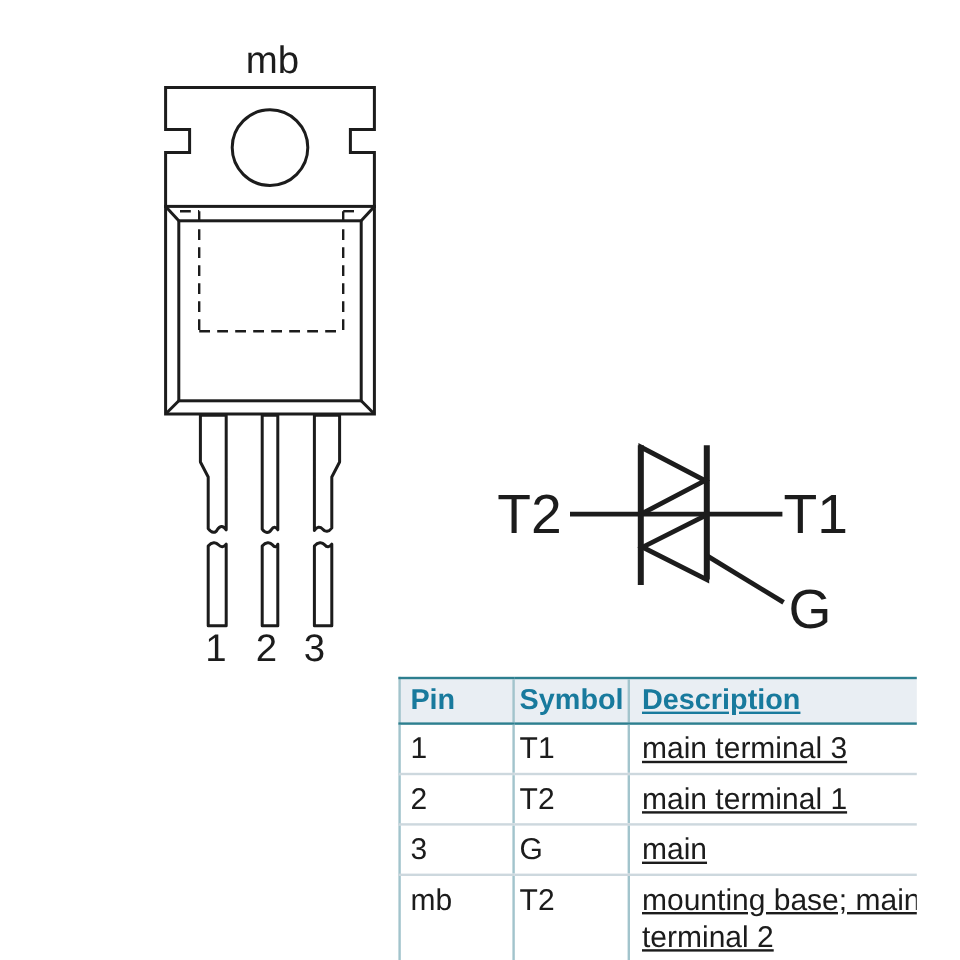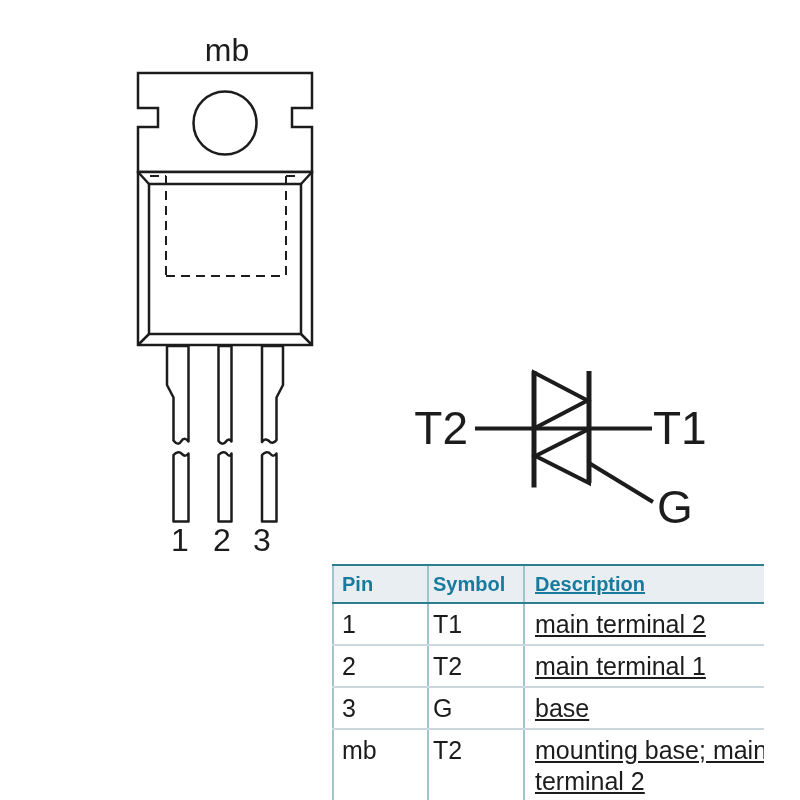--- a/index.html
+++ b/index.html
@@ -10,21 +10,21 @@
   .lbl{position:absolute;color:#1c1c1c;white-space:nowrap;}
   .lbl-mb{left:196px;top:34px;width:62px;font-size:32px;line-height:32px;text-align:center;}
   .pin-num{top:524px;width:40px;font-size:32px;line-height:32px;text-align:center;position:absolute;color:#1c1c1c;}
   .pin-num.p1{left:160px;} .pin-num.p2{left:202px;} .pin-num.p3{left:242px;}
   .lbl-t2{left:398px;top:405px;width:70px;font-size:46px;line-height:46px;text-align:right;}
   .lbl-t1{left:653px;top:405px;font-size:46px;line-height:46px;}
   .lbl-g{left:657px;top:484px;font-size:46px;line-height:46px;}
 
   table.pin-table{position:absolute;left:332px;top:564px;width:465px;border-collapse:collapse;table-layout:fixed;}
   .pin-table th,.pin-table td{border-left:2px solid #a2c4cc;text-align:left;font-weight:normal;}
-  .pin-table th{background:#e9eef3;color:#187a9d;font-size:20px;font-weight:bold;
+  .pin-table th{background:#e9eef3;color:#187a9d;font-size:24px;font-weight:bold;
                 border-top:2px solid #2d7f8f;border-bottom:2px solid #2d7f8f;height:34px;}
   .pin-table td{font-size:25px;color:#1c1c1c;height:38px;vertical-align:middle;line-height:31px;}
   .pin-table tbody tr:not(:last-child) td{border-bottom:2px solid #cdd8de;}
   .pin-table tr.tall td{height:82px;vertical-align:top;padding-top:5px;}
   .pin-table .c-pin{padding-left:8px;}
   .pin-table .c-sym{padding-left:4px;}
   .pin-table .c-desc{padding-left:10px;text-decoration:underline;}
 </style>
 </head>
 <body>
@@ -105,31 +105,31 @@
       <tr>
         <th class="c-pin">Pin</th>
         <th class="c-sym">Symbol</th>
         <th class="c-desc">Description</th>
       </tr>
     </thead>
     <tbody>
       <tr>
         <td class="c-pin">1</td>
         <td class="c-sym">T1</td>
-        <td class="c-desc">main terminal 2</td>
+        <td class="c-desc">main terminal 3</td>
       </tr>
       <tr>
         <td class="c-pin">2</td>
         <td class="c-sym">T2</td>
         <td class="c-desc">main terminal 1</td>
       </tr>
       <tr>
         <td class="c-pin">3</td>
         <td class="c-sym">G</td>
-        <td class="c-desc">base</td>
+        <td class="c-desc">main</td>
       </tr>
       <tr class="tall">
         <td class="c-pin">mb</td>
         <td class="c-sym">T2</td>
         <td class="c-desc">mounting base; main terminal 2</td>
       </tr>
     </tbody>
   </table>
 
 </div>

